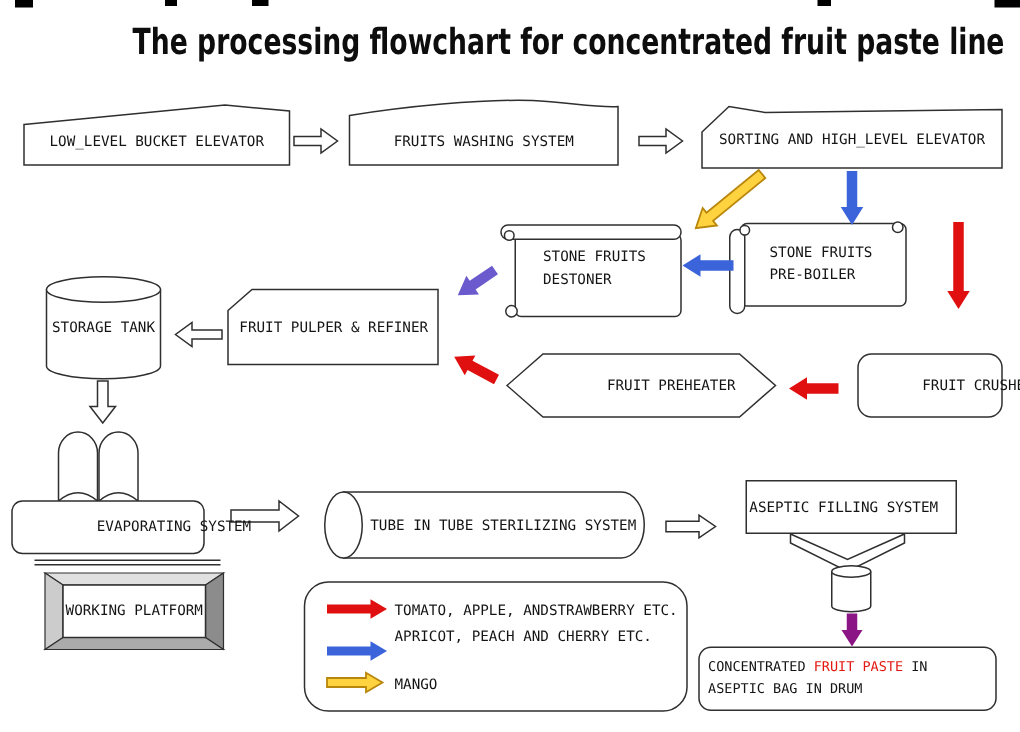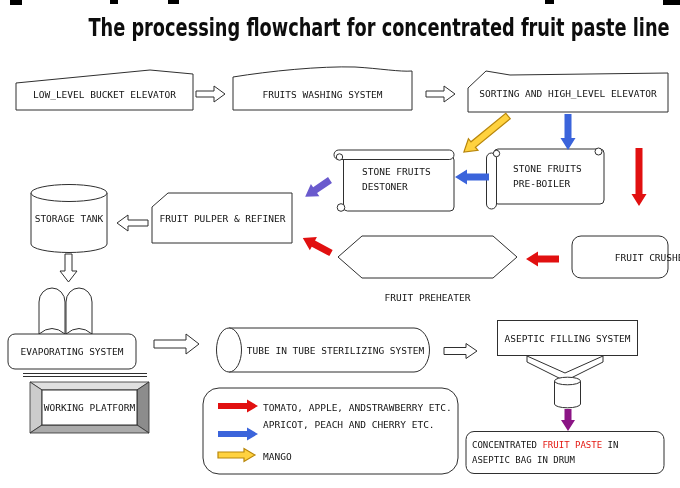--- a/index.html
+++ b/index.html
@@ -116,26 +116,26 @@
     </g>
   </svg>
 
   <div class="lbl ctr" style="left:18px;top:88px;width:173px;">LOW_LEVEL BUCKET ELEVATOR</div>
   <div class="lbl ctr" style="left:235px;top:88px;width:175px;">FRUITS WASHING SYSTEM</div>
   <div class="lbl ctr" style="left:470px;top:87px;width:196px;">SORTING AND HIGH_LEVEL ELEVATOR</div>
   <div class="lbl" style="left:362px;top:164px;width:90px;line-height:15px;">STONE FRUITS DESTONER</div>
   <div class="lbl" style="left:513px;top:161px;width:90px;line-height:15px;">STONE FRUITS PRE-BOILER</div>
   <div class="lbl ctr" style="left:155px;top:212px;width:135px;">FRUIT PULPER &amp; REFINER</div>
   <div class="lbl ctr" style="left:31px;top:212px;width:76px;">STORAGE TANK</div>
-  <div class="lbl ctr" style="left:350px;top:251px;width:155px;margin-top:40px;">FRUIT PREHEATER</div>
+  <div class="lbl ctr" style="left:370px;top:251px;width:155px;">FRUIT PREHEATER</div>
   <div class="lbl ctr" style="left:574px;top:251px;width:92px;margin-left:32px;">FRUIT CRUSHER</div>
-  <div class="lbl ctr" style="left:10px;top:345px;width:124px;">EVAPORATING SYSTEM</div>
+  <div class="lbl ctr" style="left:10px;top:345px;width:124px;padding-left:44px;">EVAPORATING SYSTEM</div>
   <div class="lbl ctr" style="left:42px;top:401px;width:95px;">WORKING PLATFORM</div>
   <div class="lbl ctr" style="left:245px;top:344px;width:181px;">TUBE IN TUBE STERILIZING SYSTEM</div>
-  <div class="lbl ctr" style="left:499px;top:332px;width:137px;">ASEPTIC FILLING SYSTEM</div>
+  <div class="lbl ctr" style="left:499px;top:332px;width:127px;">ASEPTIC FILLING SYSTEM</div>
 
   <div class="lbl" style="left:263px;top:401px;width:195px;white-space:nowrap;">TOMATO, APPLE, ANDSTRAWBERRY ETC.</div>
 
   <div class="lbl final-text" style="left:472px;top:438px;width:188px;">
     <span>CONCENTRATED </span><span class="red-text">FRUIT PASTE</span><span> IN ASEPTIC BAG IN DRUM</span>
   </div>
   <div class="lbl" style="left:263px;top:418px;width:195px;white-space:nowrap;">APRICOT, PEACH AND CHERRY ETC.</div>
   <div class="lbl" style="left:263px;top:450px;width:195px;white-space:nowrap;">MANGO</div>
 
 </div>

